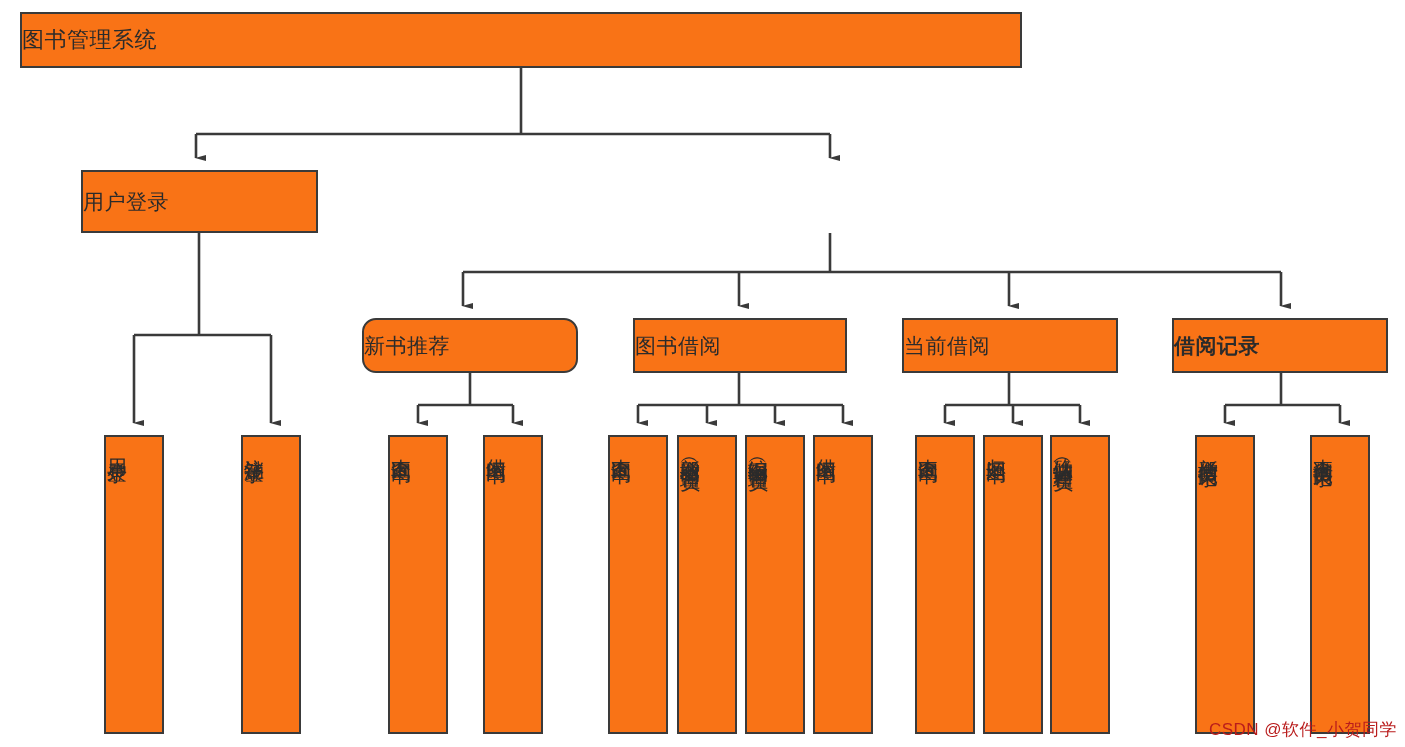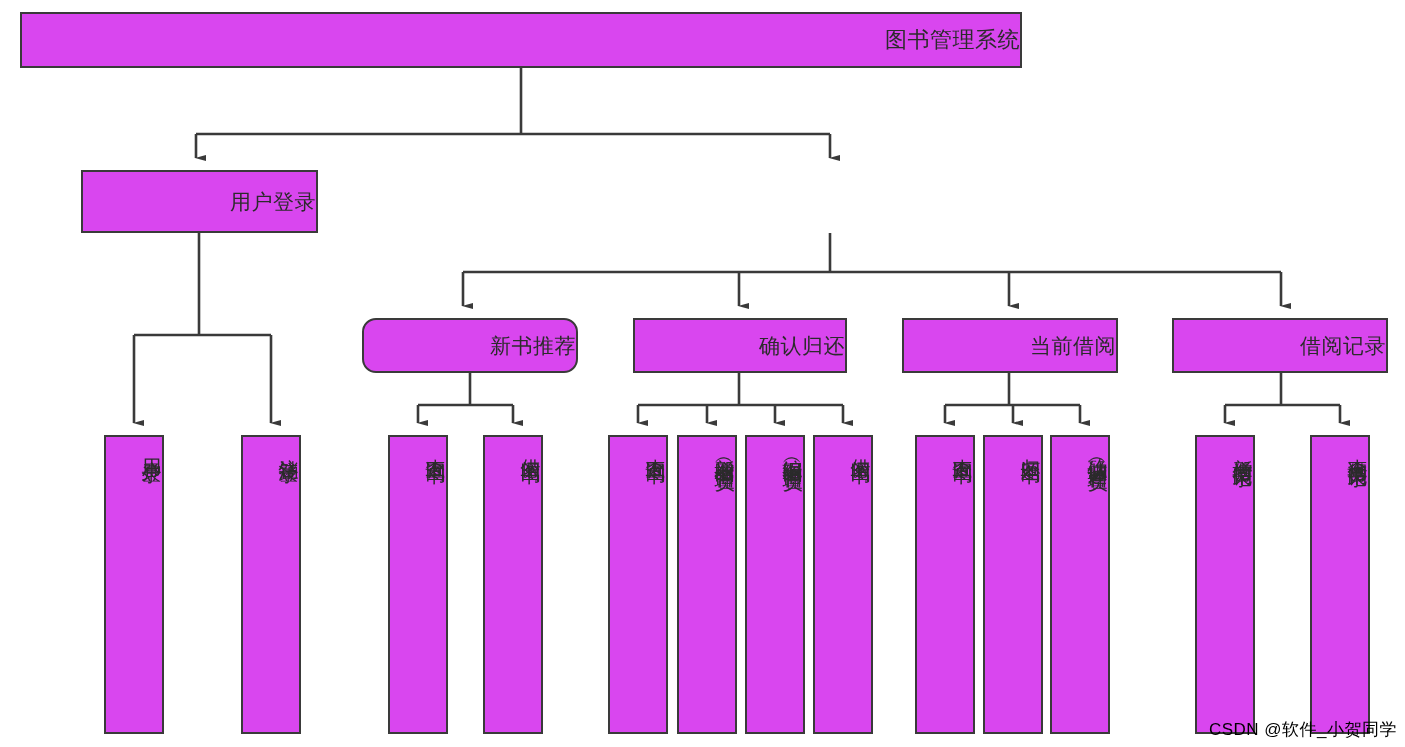--- a/index.html
+++ b/index.html
@@ -22,24 +22,24 @@
     left: 0;
     top: 0;
     width: 1405px;
     height: 747px;
     pointer-events: none;
   }
   .node {
     position: absolute;
     box-sizing: border-box;
     border: 2.5px solid #3a3a3a;
-    background: #d946ef;
+    background: #f97316;
     display: flex;
     align-items: center;
-    justify-content: flex-end;
+    justify-content: flex-start;
     color: #2b2b2b;
     letter-spacing: 0.5px;
   }
   .node.h {
     font-size: 21px;
   }
   .node.root {
     font-size: 22px;
   }
   .node.v {
@@ -53,21 +53,21 @@
     line-height: 1.08;
     letter-spacing: 2px;
     white-space: nowrap;
     display: block;
   }
   .watermark {
     position: absolute;
     right: 8px;
     bottom: 6px;
     font-size: 17px;
-    color: #000000;
+    color: #b91c1c;
     letter-spacing: 0.5px;
     white-space: nowrap;
   }
 </style>
 </head>
 <body>
 
 <div id="canvas">
 
   <svg id="edges" viewBox="0 0 1405 747">
@@ -125,26 +125,26 @@
   </div>
 
   <div class="node h" style="left:81px; top:170px; width:237px; height:63px;">
     <span>用户登录</span>
   </div>
 
   <div class="node h" style="left:362px; top:318px; width:216px; height:55px;border-radius:14px;">
     <span>新书推荐</span>
   </div>
   <div class="node h" style="left:633px; top:318px; width:214px; height:55px;">
-    <span>确认归还</span>
+    <span>图书借阅</span>
   </div>
   <div class="node h" style="left:902px; top:318px; width:216px; height:55px;">
     <span>当前借阅</span>
   </div>
-  <div class="node h" style="left:1172px; top:318px; width:216px; height:55px;">
+  <div class="node h" style="left:1172px; top:318px; width:216px; height:55px;font-weight:bold;">
     <span>借阅记录</span>
   </div>
 
   <div class="node v" style="left:104px; top:435px; width:60px; height:299px;">
     <span class="vtext">用户登录</span>
   </div>
   <div class="node v" style="left:241px; top:435px; width:60px; height:299px;">
     <span class="vtext">注销登录</span>
   </div>
 

